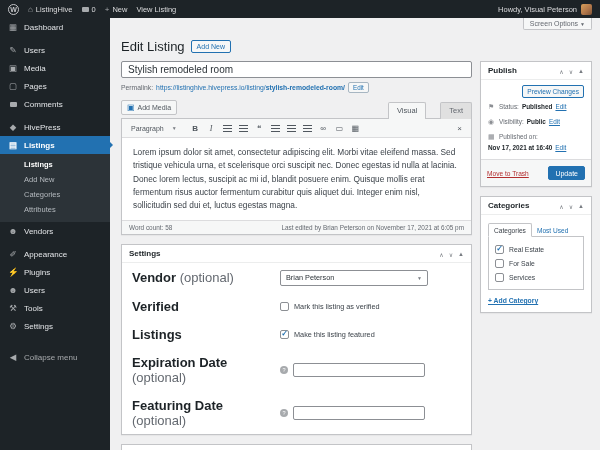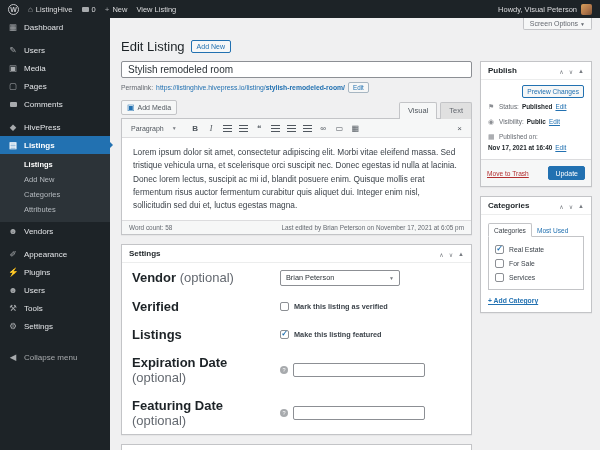--- a/index.html
+++ b/index.html
@@ -43,21 +43,21 @@
   .title-input { width:100%; height:17px; border:1px solid #8c8f94; border-radius:2px; padding:2px 6px; font-size:10px; color:#2c3338; background:#fff; font-family:inherit; }
   .permalink { font-size:6.8px; color:#646970; margin:4px 0 7px; display:flex; align-items:center; gap:3px; }
   .permalink a { color:#2271b1; cursor:pointer; }
   .permalink .slug { font-weight:bold; }
   .mini-btn { font-size:6.3px; background:#f6f7f7; border:1px solid #a7b6c2; color:#2271b1; padding:1px 4px; border-radius:2px; cursor:pointer; }
 
   .editor-top { display:flex; justify-content:space-between; align-items:flex-end; }
   .add-media-btn { background:#f6f7f7; border:1px solid #c3c4c7; border-radius:2px; padding:2.5px 5px; font-size:7px; color:#50575e; display:flex; gap:3px; align-items:center; margin-bottom:3px; cursor:pointer; }
   .media-ico { color:#2271b1; font-size:8px; line-height:1; }
   .editor-tabs { display:flex; }
-  .etab { padding:3px 8px 4px; font-size:7.5px; color:#646970; background:#e0e0e0; border:1px solid #c3c4c7; border-bottom:none; margin-left:3px; border-radius:2px 2px 0 0; position:relative; top:1px; cursor:pointer; }
+  .etab { padding:3px 8px 4px; font-size:7.5px; color:#646970; background:#e0e0e0; border:1px solid #c3c4c7; border-bottom:none; margin-left:14px; border-radius:2px 2px 0 0; position:relative; top:1px; cursor:pointer; }
   .etab.active { background:#f6f7f7; color:#50575e; z-index:2; }
 
   .editor-box { border:1px solid #c3c4c7; background:#fff; margin-bottom:9px; box-shadow:0 1px 1px rgba(0,0,0,.04); }
   .mce-toolbar { background:#f6f7f7; border-bottom:1px solid #dcdcde; padding:3px 5px; display:flex; align-items:center; gap:3px; }
   .para-select { display:flex; align-items:center; gap:8px; font-size:7px; color:#50575e; padding:1px 4px; margin-right:5px; cursor:pointer; }
   .para-select .caret { font-size:5px; color:#787c82; }
   .mce-btn { min-width:13px; height:12px; display:flex; align-items:center; justify-content:center; color:#50575e; font-size:8px; border-radius:2px; cursor:pointer; }
   .mce-btn.b { font-weight:bold; }
   .mce-btn.i { font-style:italic; font-family:"Liberation Serif", serif; }
   .ln { display:inline-block; width:9px; height:7px; background:repeating-linear-gradient(to bottom,#50575e 0 1px,transparent 1px 3px); }
@@ -68,26 +68,26 @@
   .metabox { background:#fff; border:1px solid #c3c4c7; margin-bottom:9px; box-shadow:0 1px 1px rgba(0,0,0,.04); }
   .mb-head { display:flex; align-items:flex-end; padding:4px 7px; border-bottom:1px solid #eceded; cursor:pointer; }
   .mb-title { font-weight:bold; font-size:8px; color:#1d2327; flex:1; }
   .mb-actions { display:flex; gap:5px; color:#787c82; font-size:6px; }
   .mb-actions span { cursor:pointer; }
 
   .form-row { display:flex; align-items:center; padding:6.5px 10px; }
   .form-label { width:148px; flex:none; font-weight:bold; font-size:13px; color:#1d2327; }
   .form-label .opt { font-weight:normal; color:#646970; }
   .help-ico { width:8px; height:8px; border-radius:50%; background:#a7aaad; color:#fff; font-size:5.5px; display:inline-flex; align-items:center; justify-content:center; margin-right:5px; flex:none; cursor:pointer; }
-  .fake-select { width:120px; border:1px solid #8c8f94; border-radius:2px; background:#fff; padding:2.5px 5px; font-size:7.3px; color:#2c3338; display:flex; justify-content:space-between; align-items:center; cursor:pointer; }
+  .fake-select { width:148px; border:1px solid #8c8f94; border-radius:2px; background:#fff; padding:2.5px 5px; font-size:7.3px; color:#2c3338; display:flex; justify-content:space-between; align-items:center; cursor:pointer; }
   .fake-select .caret { font-size:5px; color:#787c82; }
   .text-input { width:132px; height:14px; border:1px solid #8c8f94; border-radius:2px; background:#fff; padding:2px 4px; font-size:7.3px; font-family:inherit; }
   .checkbox { width:9px; height:9px; border:1px solid #8c8f94; border-radius:2px; background:#fff; display:inline-flex; align-items:center; justify-content:center; margin-right:5px; flex:none; cursor:pointer; }
   .checkbox.checked::after { content:"\2713"; color:#2271b1; font-size:8px; font-weight:bold; line-height:1; }
-  .cb-label { font-size:7.3px; color:#3c434a;font-weight:bold; }
+  .cb-label { font-size:7.3px; color:#3c434a; }
 
   .thumbs { display:flex; gap:9px; padding:11px 10px 7px; }
   .thumb { width:48px; height:48px; border-radius:2px; position:relative; flex:none; cursor:grab; }
   .thumb .x { position:absolute; top:2px; right:2px; width:13px; height:13px; border-radius:50%; background:rgba(55,55,55,.82); color:#fff; font-size:7.5px; display:flex; align-items:center; justify-content:center; cursor:pointer; }
   .t1 { background:linear-gradient(180deg,#e0b7c1 0%,#d7a9b7 36%,#f2ede5 42%,#e8e1d6 72%,#d8cec1 100%); }
   .t2 { background:linear-gradient(180deg,#ead9c5 0%,#d3b698 42%,#aa7f59 78%,#8d6243 100%); }
   .t3 { background-image:linear-gradient(180deg,rgba(0,0,0,0) 0 56%,#edf0f0 56%),linear-gradient(90deg,#9aa0a0 0 52%,#e3a96f 52% 72%,#8f9597 72%); }
   .t4 { background-image:linear-gradient(180deg,rgba(0,0,0,0) 0 52%,#dcaca9 52% 82%,#c39391 82%),linear-gradient(90deg,#eae5e0 0 70%,#dacfc4 70%); }
   .t5 { background:linear-gradient(160deg,#f0bac5 0%,#da8da5 40%,#c0708f 70%,#a75a79 100%); }
   .t6 { background:linear-gradient(180deg,#5d7f9d 0%,#3f5e7d 45%,#2b4258 75%,#1f3244 100%); }

